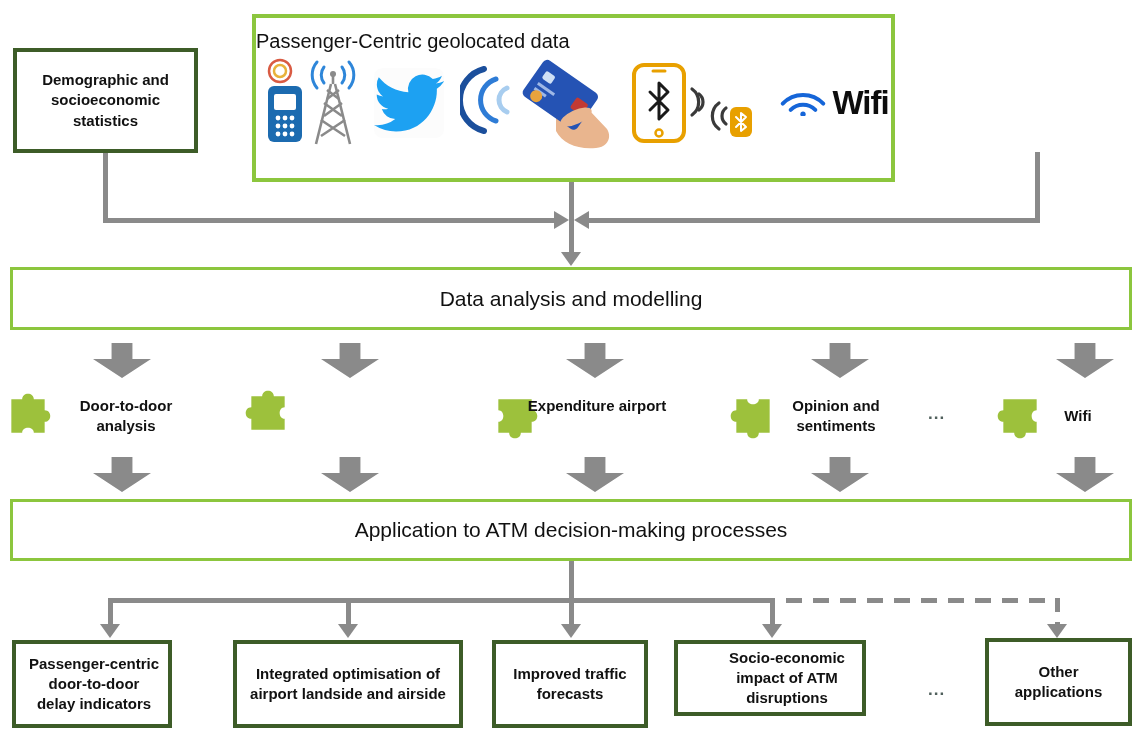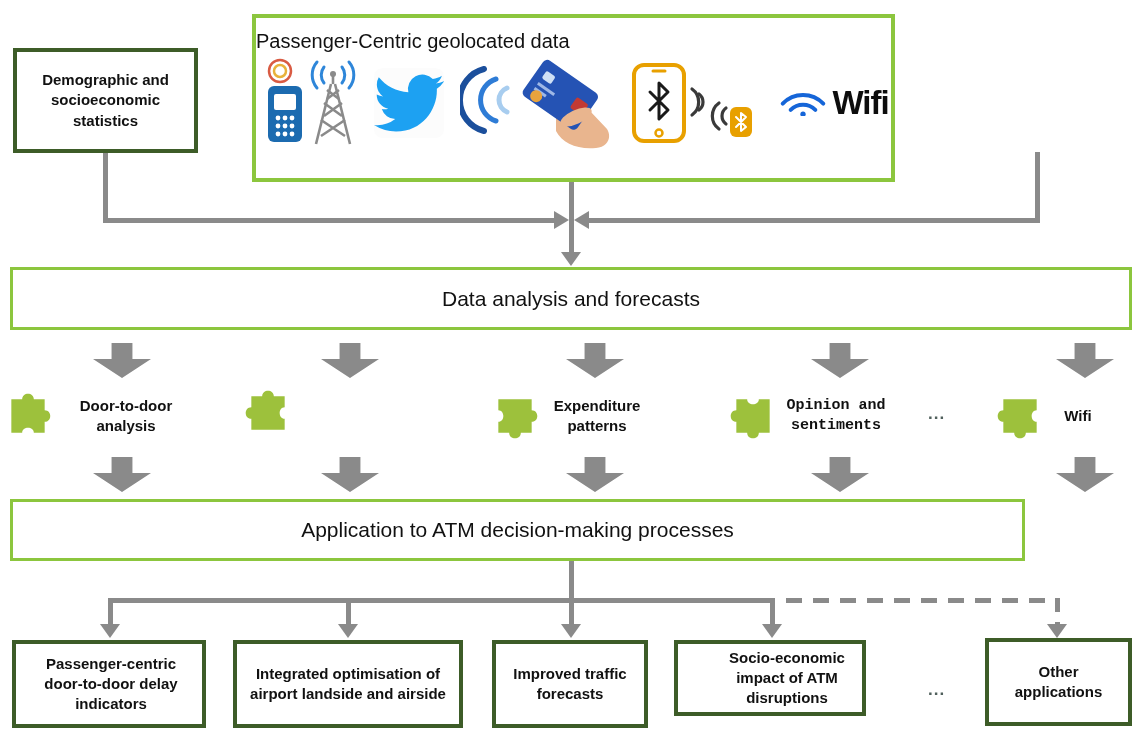--- a/index.html
+++ b/index.html
@@ -141,62 +141,62 @@
   <div class="arr-right" style="left:554px;top:211px;"></div>
 
   <div class="line" style="left:1035px;top:152px;width:5px;height:71px;"></div>
   <div class="line" style="left:589px;top:218px;width:451px;height:5px;"></div>
   <div class="arr-left" style="left:574px;top:211px;"></div>
 
   <div class="line" style="left:569px;top:182px;width:5px;height:71px;"></div>
   <div class="arr-down" style="left:561px;top:252px;"></div>
 
   <div class="bar" style="left:10px;top:267px;width:1122px;height:63px;">
-    <span>Data analysis and forecasts</span>
+    <span>Data analysis and modelling</span>
   </div>
 
   <div class="blockarrow" style="left:93px;top:343px;"></div>
   <div class="blockarrow" style="left:321px;top:343px;"></div>
   <div class="blockarrow" style="left:566px;top:343px;"></div>
   <div class="blockarrow" style="left:811px;top:343px;"></div>
   <div class="blockarrow" style="left:1056px;top:343px;"></div>
 
   <svg class="puzzle" style="left:3px;top:391px;transform:rotate(90deg);" viewBox="0 0 60 60">
     <path d="M10 10 H23 C23 1 37 1 37 10 H50 V23 C42 23 42 37 50 37 V50 H10 V37 C1 37 1 23 10 23 Z" fill="#9DC13C"></path>
   </svg>
   <div class="cap-label" style="left:56px;top:396px;">Door-to-door analysis</div>
 
   <svg class="puzzle" style="left:243px;top:388px;" viewBox="0 0 60 60">
     <path d="M10 10 H23 C23 1 37 1 37 10 H50 V23 C42 23 42 37 50 37 V50 H10 V37 C1 37 1 23 10 23 Z" fill="#9DC13C"></path>
   </svg>
 
   <svg class="puzzle" style="left:490px;top:391px;transform:rotate(180deg);" viewBox="0 0 60 60">
     <path d="M10 10 H23 C23 1 37 1 37 10 H50 V23 C42 23 42 37 50 37 V50 H10 V37 C1 37 1 23 10 23 Z" fill="#9DC13C"></path>
   </svg>
-  <div class="cap-label" style="left:527px;top:396px;">Expenditure patterns</div>
+  <div class="cap-label" style="left:527px;top:396px;">Expenditure airport</div>
 
   <svg class="puzzle" style="left:728px;top:391px;transform:rotate(-90deg);" viewBox="0 0 60 60">
     <path d="M10 10 H23 C23 1 37 1 37 10 H50 V23 C42 23 42 37 50 37 V50 H10 V37 C1 37 1 23 10 23 Z" fill="#9DC13C"></path>
   </svg>
-  <div class="cap-label" style="left:766px;top:396px;font-family:Liberation Mono, monospace;">Opinion and sentiments</div>
+  <div class="cap-label" style="left:766px;top:396px;">Opinion and sentiments</div>
 
   <div class="ellipsis" style="left:928px;top:404px;">...</div>
 
   <svg class="puzzle" style="left:995px;top:391px;transform:rotate(180deg) scaleX(-1);" viewBox="0 0 60 60">
     <path d="M10 10 H23 C23 1 37 1 37 10 H50 V23 C42 23 42 37 50 37 V50 H10 V37 C1 37 1 23 10 23 Z" fill="#9DC13C"></path>
   </svg>
   <div class="cap-label" style="left:1038px;top:406px;width:80px;">Wifi</div>
 
   <div class="blockarrow" style="left:93px;top:457px;"></div>
   <div class="blockarrow" style="left:321px;top:457px;"></div>
   <div class="blockarrow" style="left:566px;top:457px;"></div>
   <div class="blockarrow" style="left:811px;top:457px;"></div>
   <div class="blockarrow" style="left:1056px;top:457px;"></div>
 
-  <div class="bar" style="left:10px;top:499px;width:1015px;height:62px;">
+  <div class="bar" style="left:10px;top:499px;width:1122px;height:62px;">
     <span>Application to ATM decision-making processes</span>
   </div>
 
   <div class="line" style="left:569px;top:561px;width:5px;height:65px;"></div>
   <div class="line" style="left:108px;top:598px;width:667px;height:5px;"></div>
 
   <div class="line" style="left:108px;top:598px;width:5px;height:28px;"></div>
   <div class="arr-down" style="left:100px;top:624px;"></div>
 
   <div class="line" style="left:346px;top:598px;width:5px;height:28px;"></div>
@@ -204,21 +204,21 @@
 
   <div class="arr-down" style="left:561px;top:624px;"></div>
 
   <div class="line" style="left:770px;top:598px;width:5px;height:28px;"></div>
   <div class="arr-down" style="left:762px;top:624px;"></div>
 
   <div class="dash-h" style="left:786px;top:598px;width:268px;"></div>
   <div class="dash-v" style="left:1055px;top:598px;height:26px;"></div>
   <div class="arr-down" style="left:1047px;top:624px;"></div>
 
-  <div class="box-dark" style="left:12px;top:640px;width:194px;height:88px;padding-left:12px;">
+  <div class="box-dark" style="left:12px;top:640px;width:160px;height:88px;padding-left:12px;">
     <span>Passenger-centric door-to-door delay indicators</span>
   </div>
   <div class="box-dark" style="left:492px;top:640px;width:156px;height:88px;">
     <span>Improved traffic forecasts</span>
   </div>
   <div class="box-dark" style="left:233px;top:640px;width:230px;height:88px;">
     <span>Integrated optimisation of airport landside and airside</span>
   </div>
   <div class="box-dark" style="left:674px;top:640px;width:192px;height:76px;padding-left:42px;">
     <span>Socio-economic impact of ATM disruptions</span>

